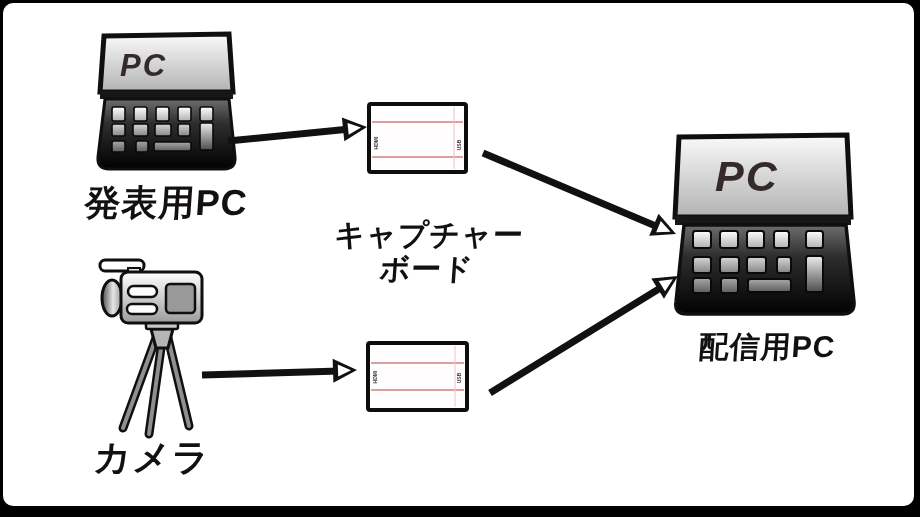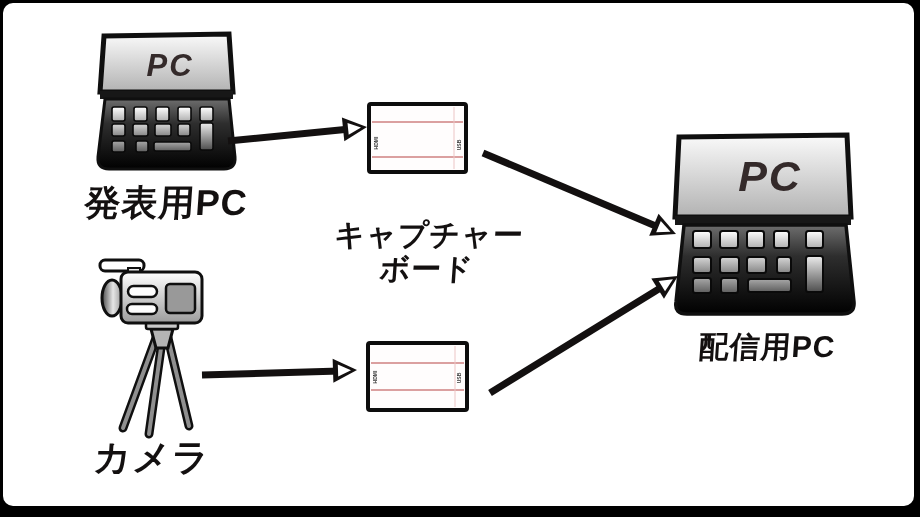--- a/index.html
+++ b/index.html
@@ -27,21 +27,21 @@
   }
   .lbl-presentation{left:76px;top:183px;width:180px;font-size:36px;}
   .lbl-capture{left:328px;top:218px;width:200px;font-size:30px;}
   .lbl-camera{left:77px;top:437px;width:150px;font-size:37px;}
   .lbl-streaming{left:687px;top:330px;width:160px;font-size:30px;}
   .pc-text{
     position:absolute;
     color:#342a2a;
     font-weight:900;
     font-style:italic;
-    text-align:center;
+    text-align:left;
     letter-spacing:2px;
   }
   .pc-text-left{left:120px;top:48px;width:100px;font-size:31px;}
   .pc-text-right{left:715px;top:152px;width:110px;font-size:43px;}
   .port{
     position:absolute;
     font-size:5px;
     font-weight:bold;
     color:#3a3a3a;
     transform:rotate(-90deg);

